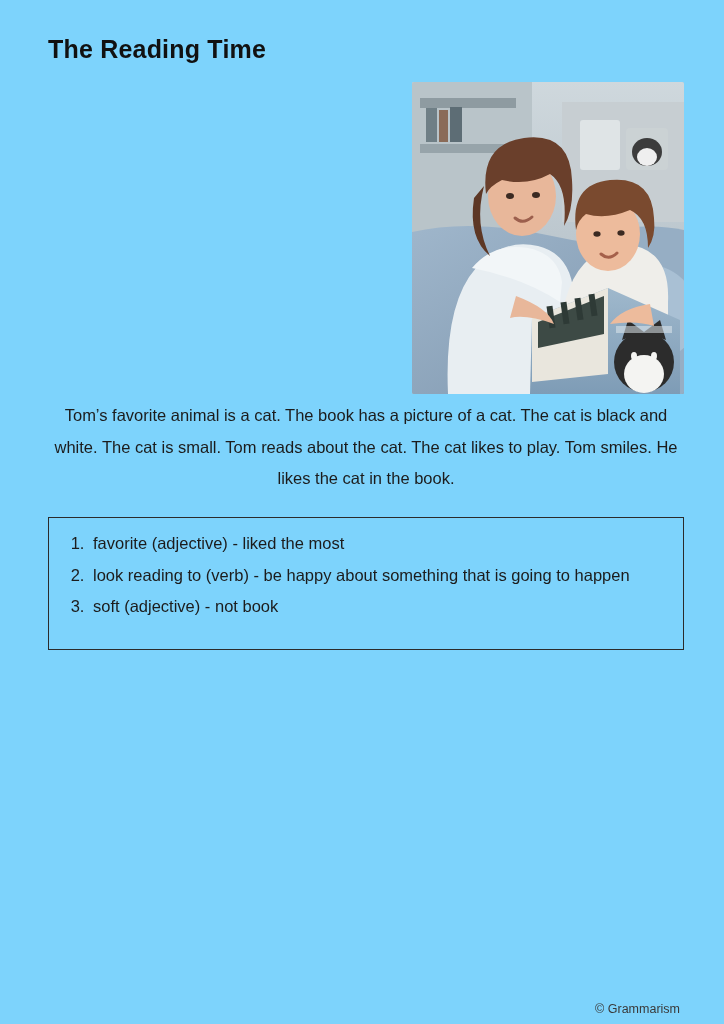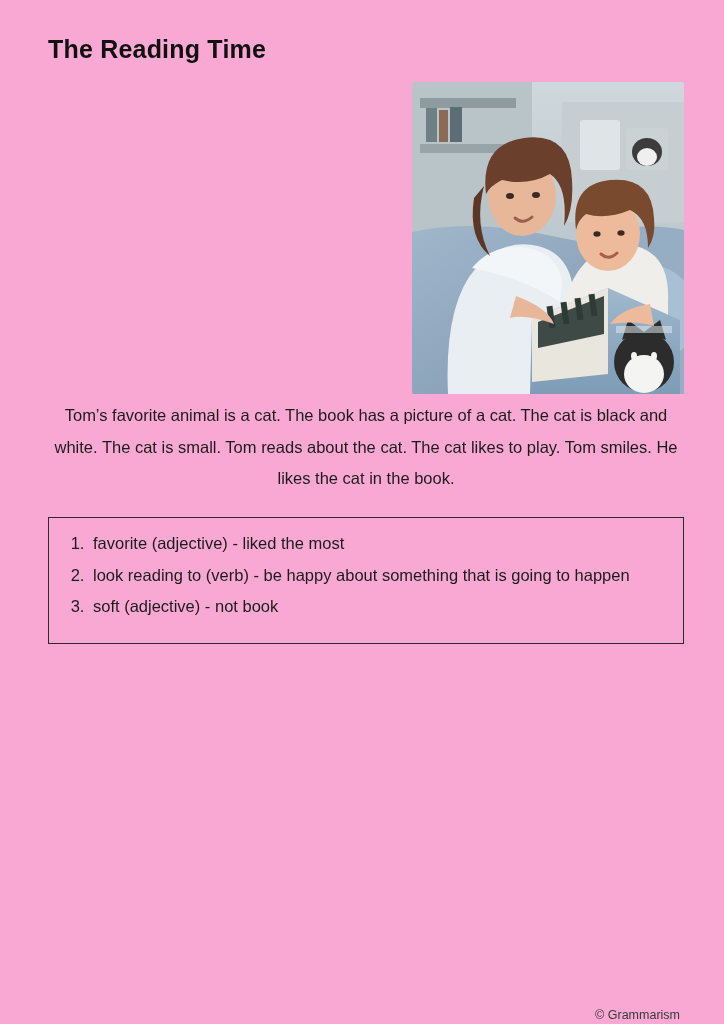--- a/index.html
+++ b/index.html
@@ -13,21 +13,21 @@
     font-family: "Liberation Sans", sans-serif;
     color: #1a1a1a;
     overflow: hidden;
   }
   .page {
     position: relative;
     width: 724px;
     height: 1024px;
     box-sizing: border-box;
     padding: 30px 40px 0 48px;
-    background: #f9a8d4;
+    background: #7dd3fc;
   }
   .page-title {
     font-size: 25px;
     font-weight: bold;
     letter-spacing: 0.2px;
     margin: 5px 0 18px 0;
     color: #111111;
   }
   .intro-block {
     position: relative;
@@ -61,42 +61,42 @@
     margin: 0;
     color: #1c1c1c;
     width: 300px;
   }
   .clear {
     clear: both;
   }
   .vocab-box {
     border: 1px solid #2b2b2b;
     margin-top: 6px;
-    padding: 12px 16px 22px 16px;
+    padding: 12px 16px 28px 16px;
     box-sizing: border-box;
   }
   ol.vocab-list {
     margin: 0;
     padding-left: 24px;
     list-style-type: decimal;
   }
   ol.vocab-list li {
     font-size: 16.5px;
     line-height: 1.68;
     margin: 0 0 4px 0;
     color: #1c1c1c;
     padding-left: 4px;
   }
   ol.vocab-list li:last-child {
     margin-bottom: 0;
   }
   .footer {
     position: absolute;
     right: 44px;
-    bottom: 2px;
+    bottom: 8px;
     font-size: 12.5px;
     color: #3a3a3a;
     text-align: right;
   }
 </style>
 </head>
 <body>
 
 <div class="page">
 

